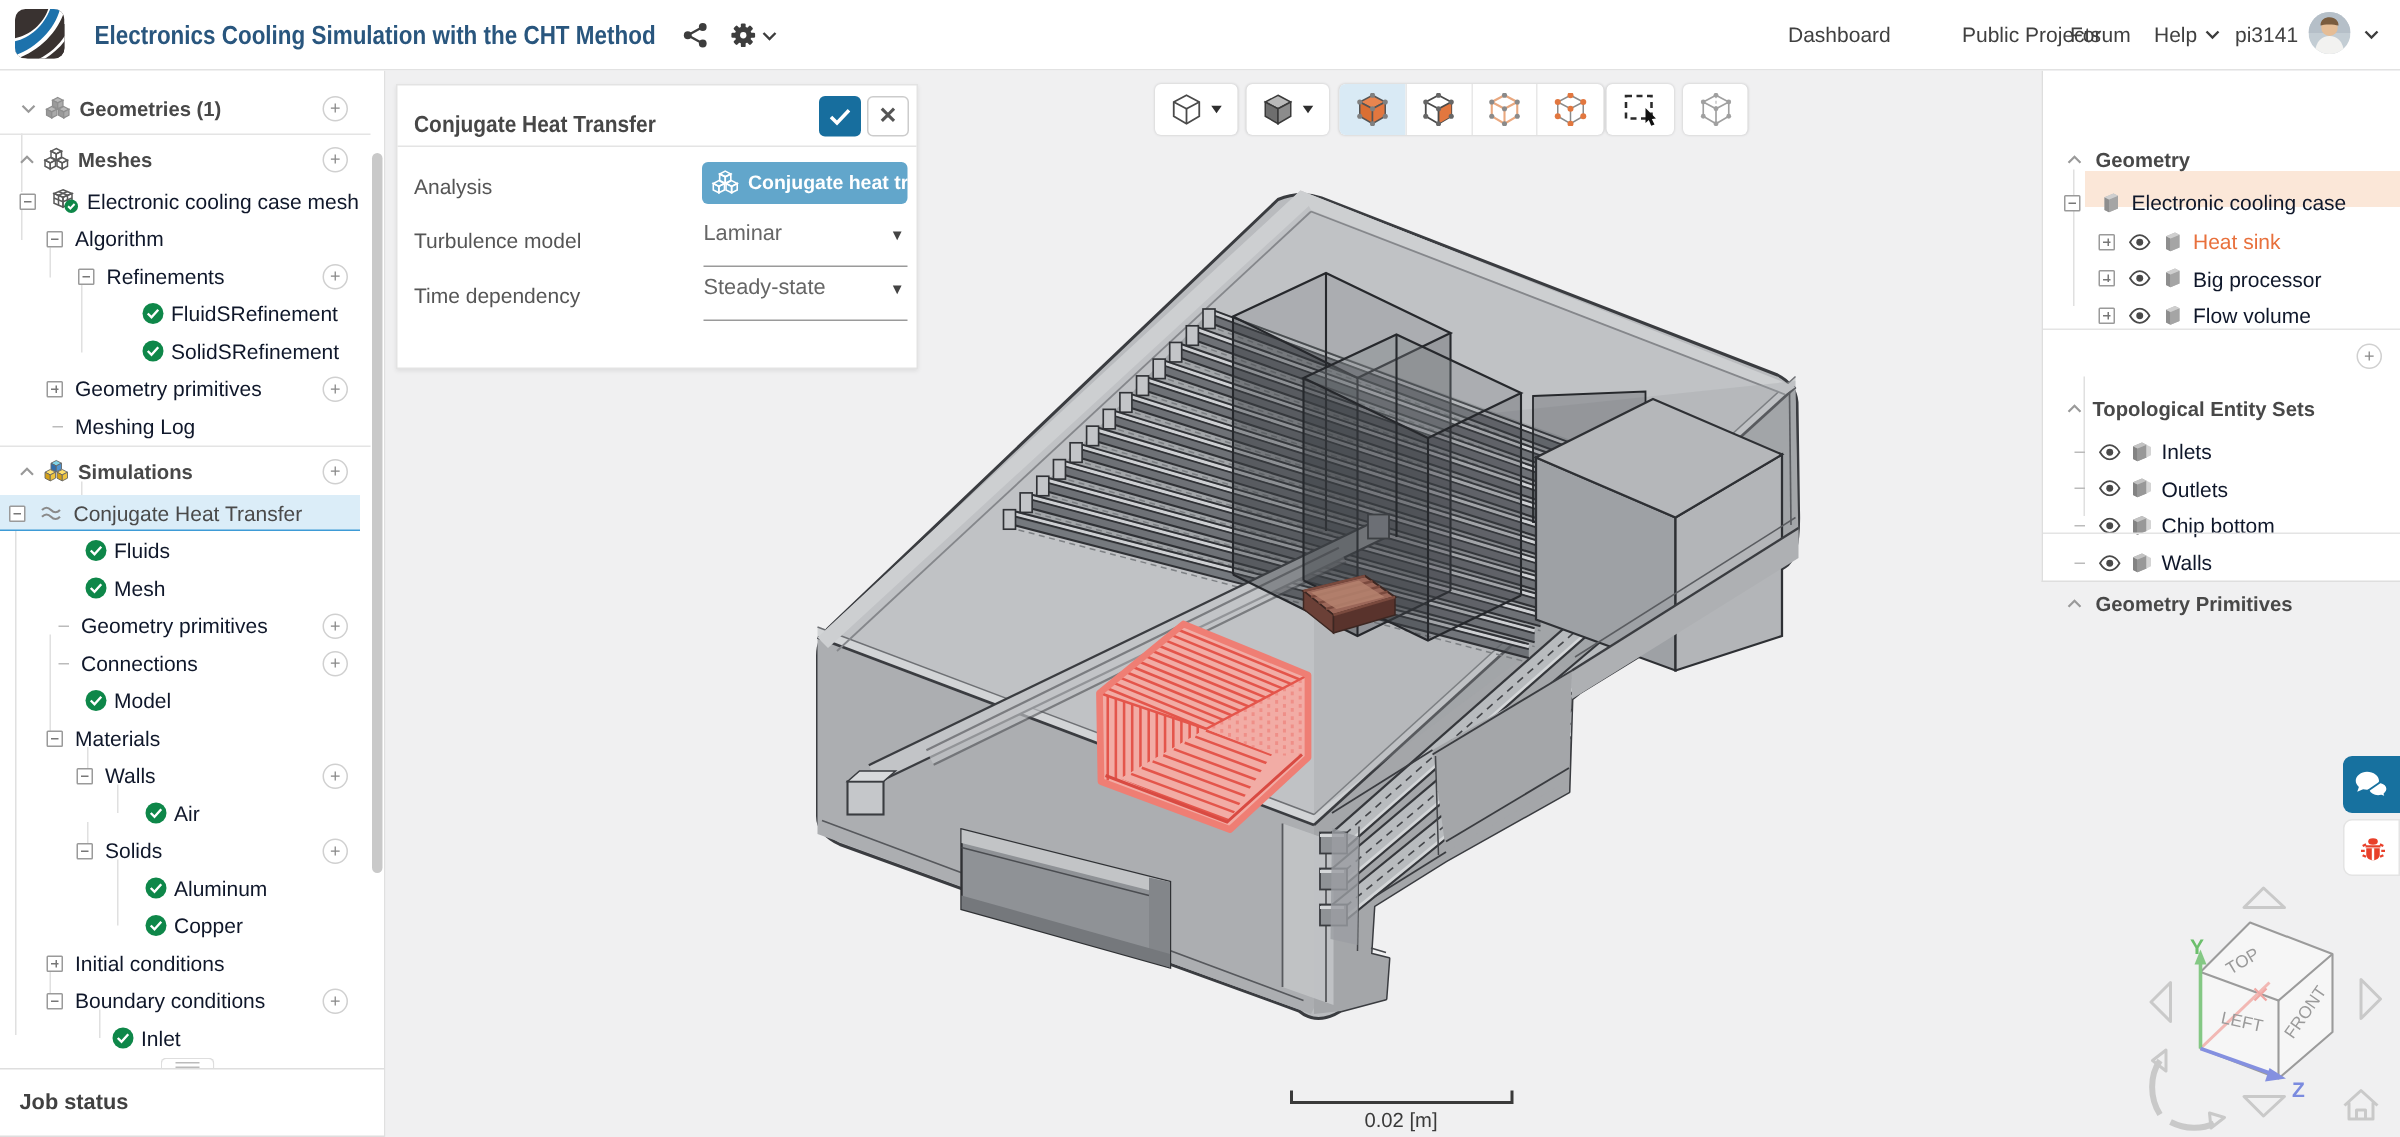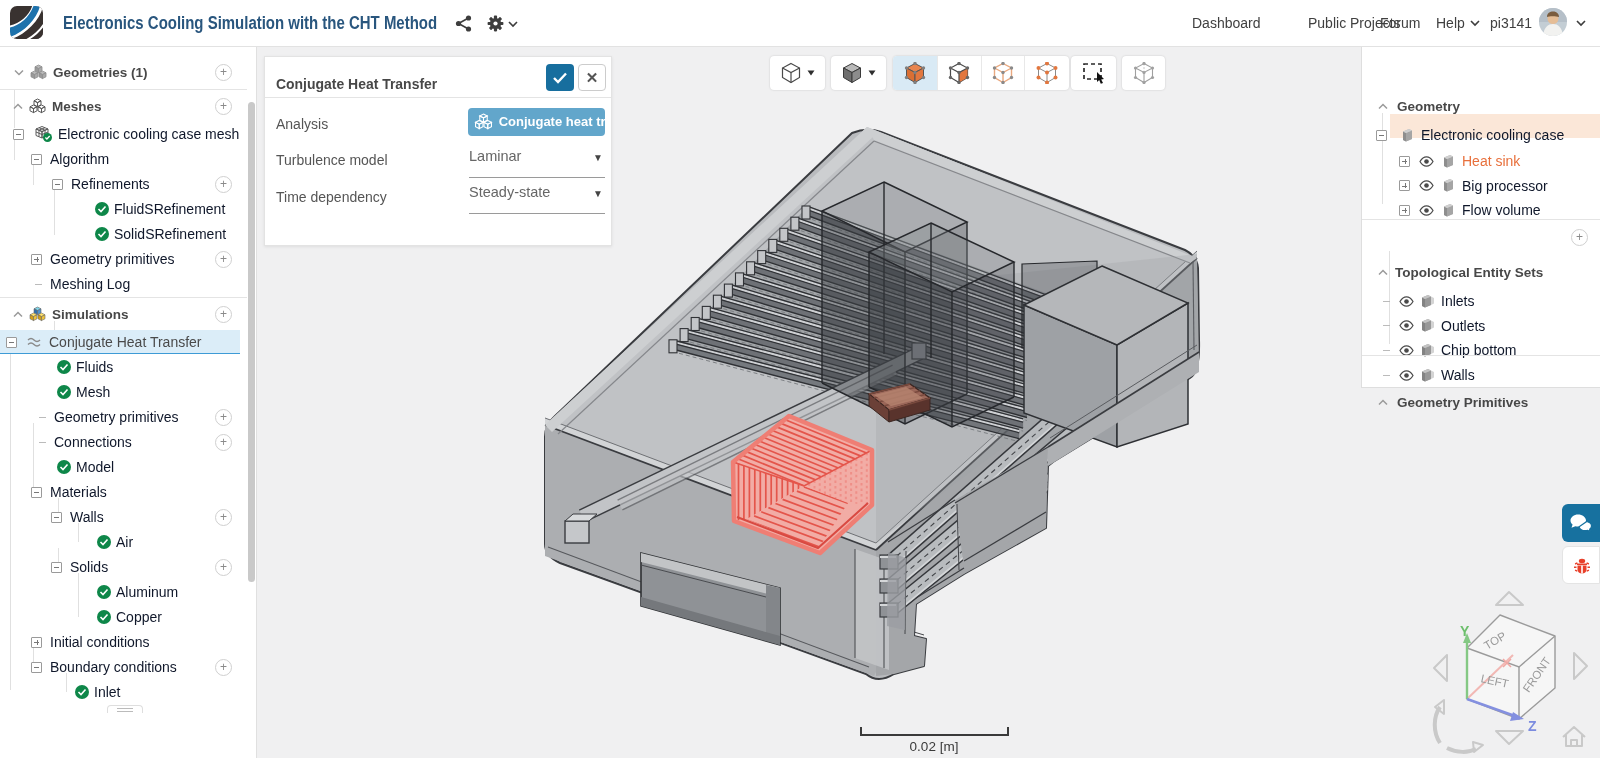--- a/index.html
+++ b/index.html
@@ -728,20 +728,23 @@
 <g fill="none" stroke="#8a8a8a" stroke-width="1.4">
           <path d="M 1,5 C 3,3 5,3 7,5 C 9,7 11,7 13,5"></path>
 <path d="M 1,9.5 C 3,7.5 5,7.5 7,9.5 C 9,11.5 11,11.5 13,9.5"></path>
         </g>
       </svg>
       <span style="width:6px;flex:0 0 auto"></span>
       <span class="tl" style="color:#4a4a4a">Conjugate Heat Transfer</span>
     </div>
 <div id="lscroll"></div>
 <div id="dragtab"></div>
+<div id="jobbar">
+      <span>Job status</span>
+    </div>
 </div>
 
 <div id="panel">
  <div class="ptitle">Conjugate Heat Transfer</div>
  <div class="pbtn" id="okbtn">
       <svg width="14" height="12" viewBox="0 0 14 12" style="position:absolute;left:7px;top:8px">
         <polyline points="1,6 5,10 13,1.5" fill="none" stroke="#fff" stroke-width="2.4"></polyline>
       </svg>
     </div>
  <div class="pbtn" id="xbtn">✕</div>

